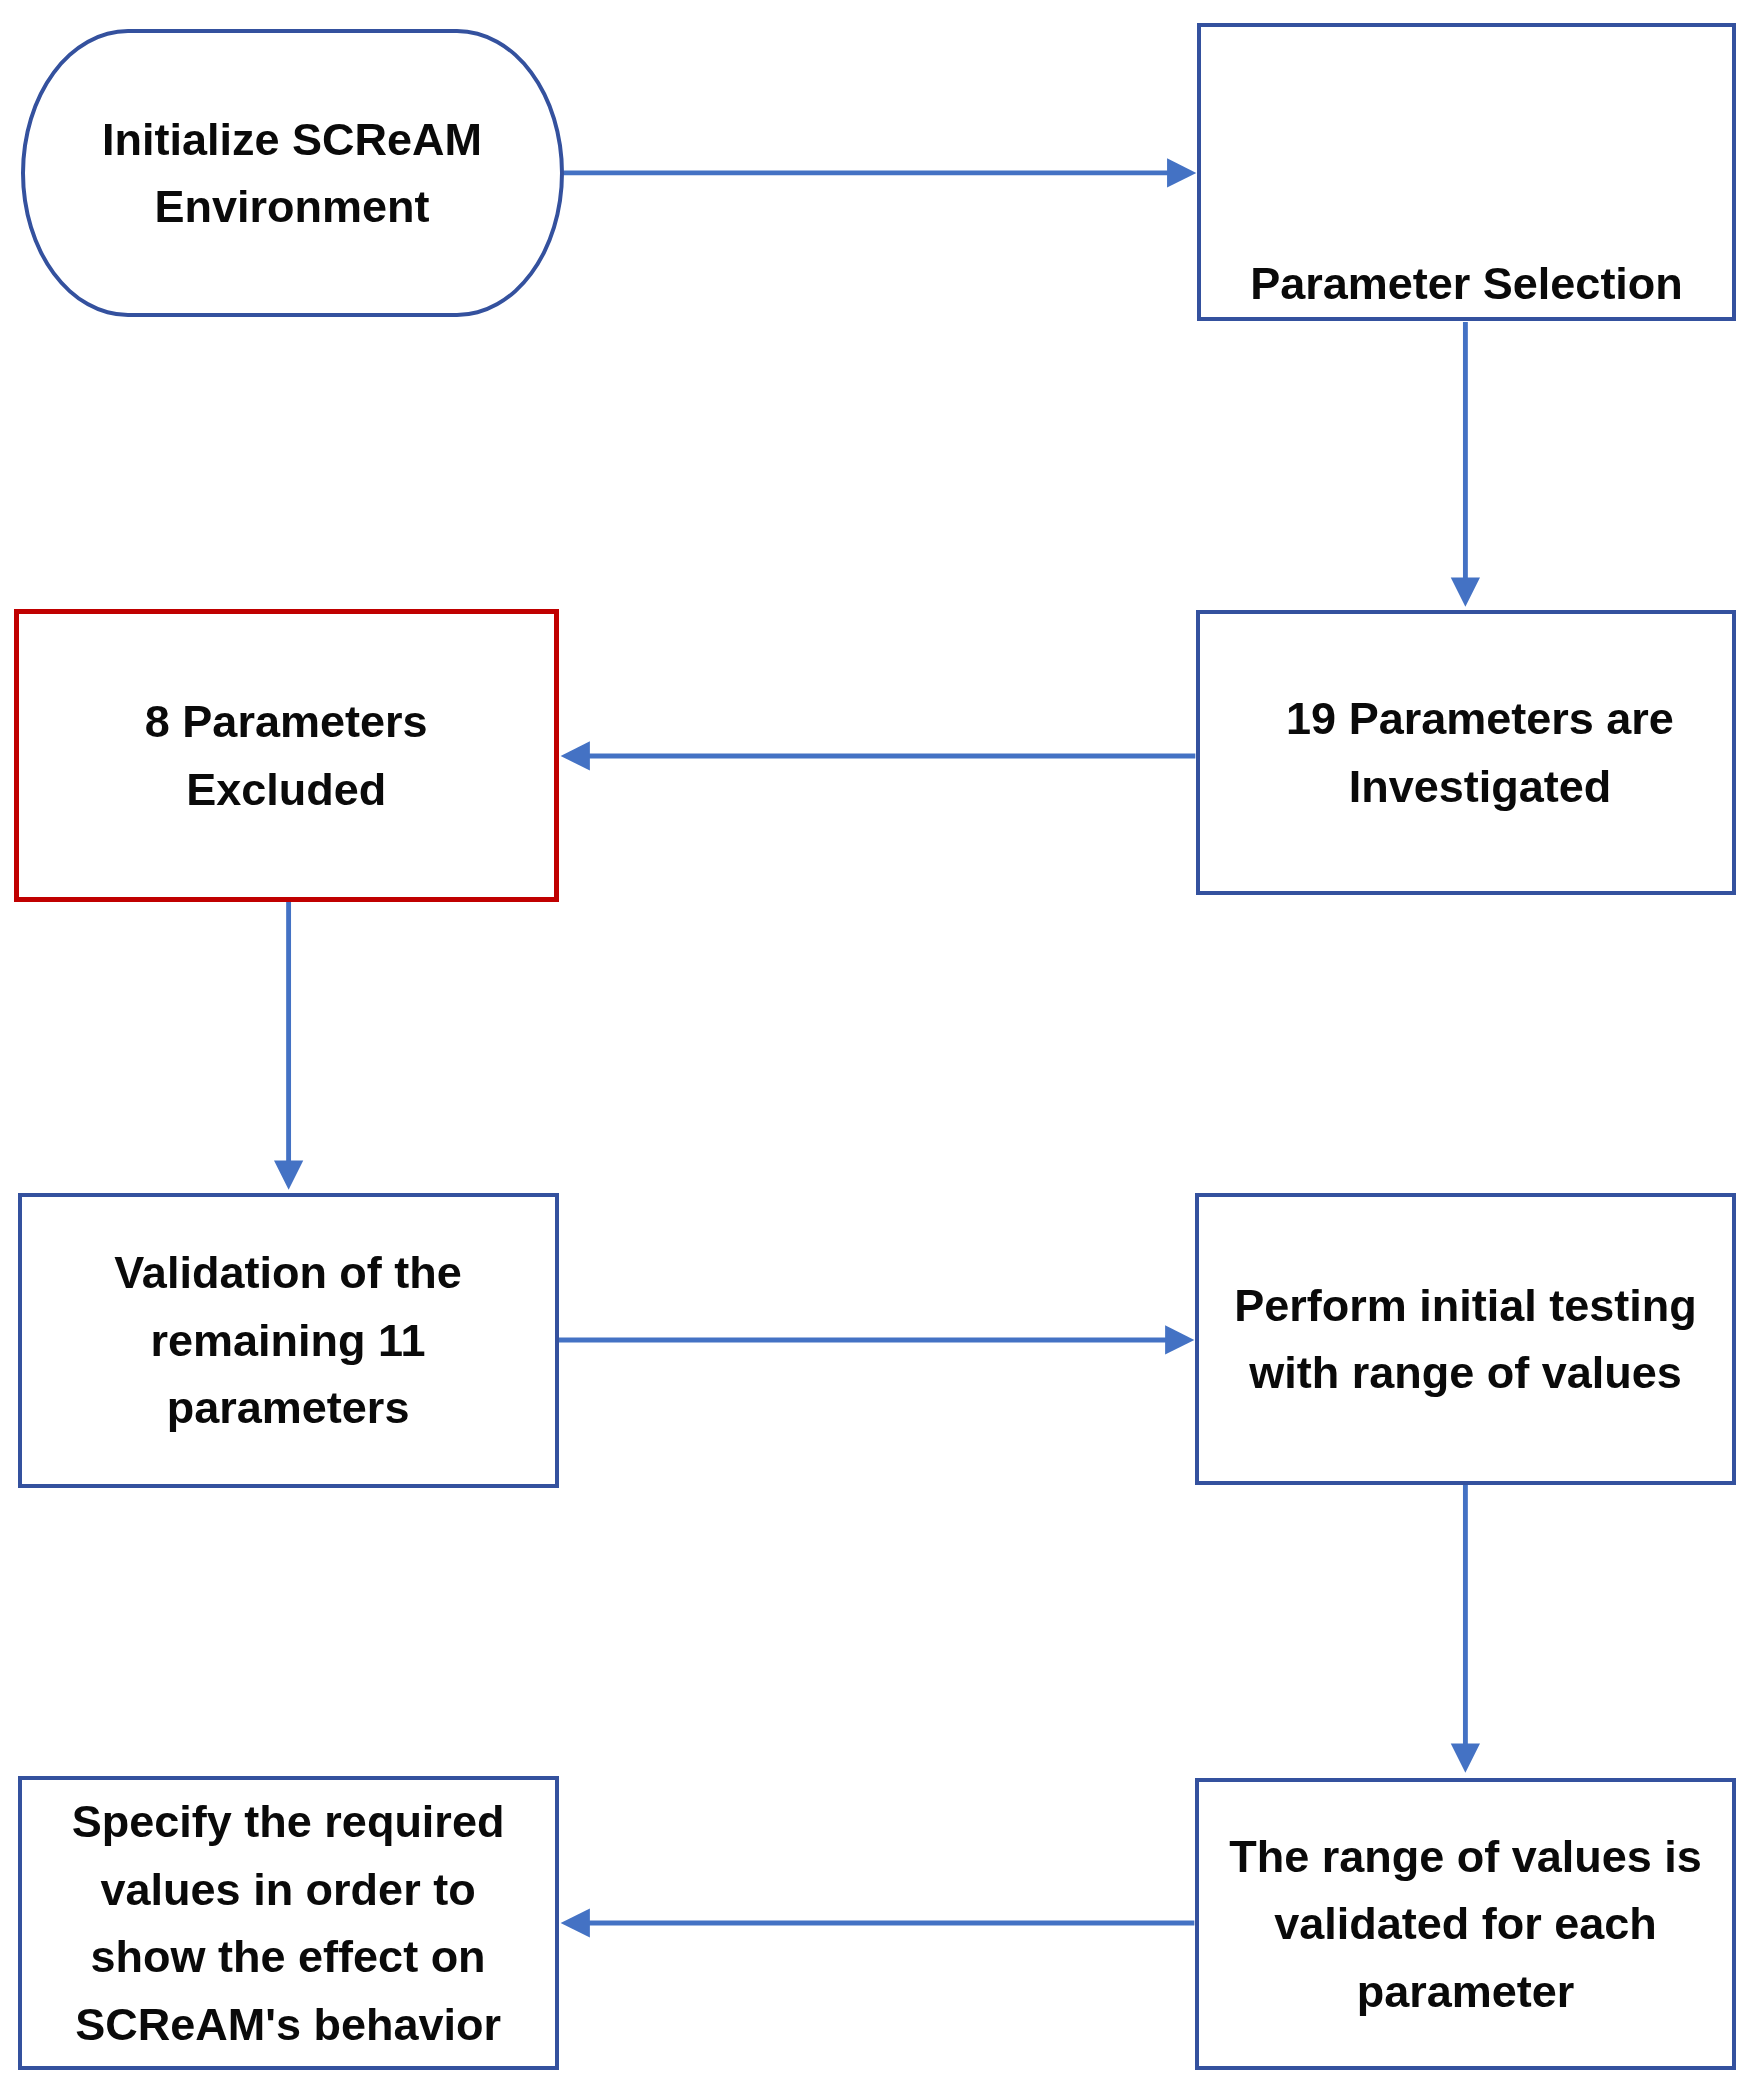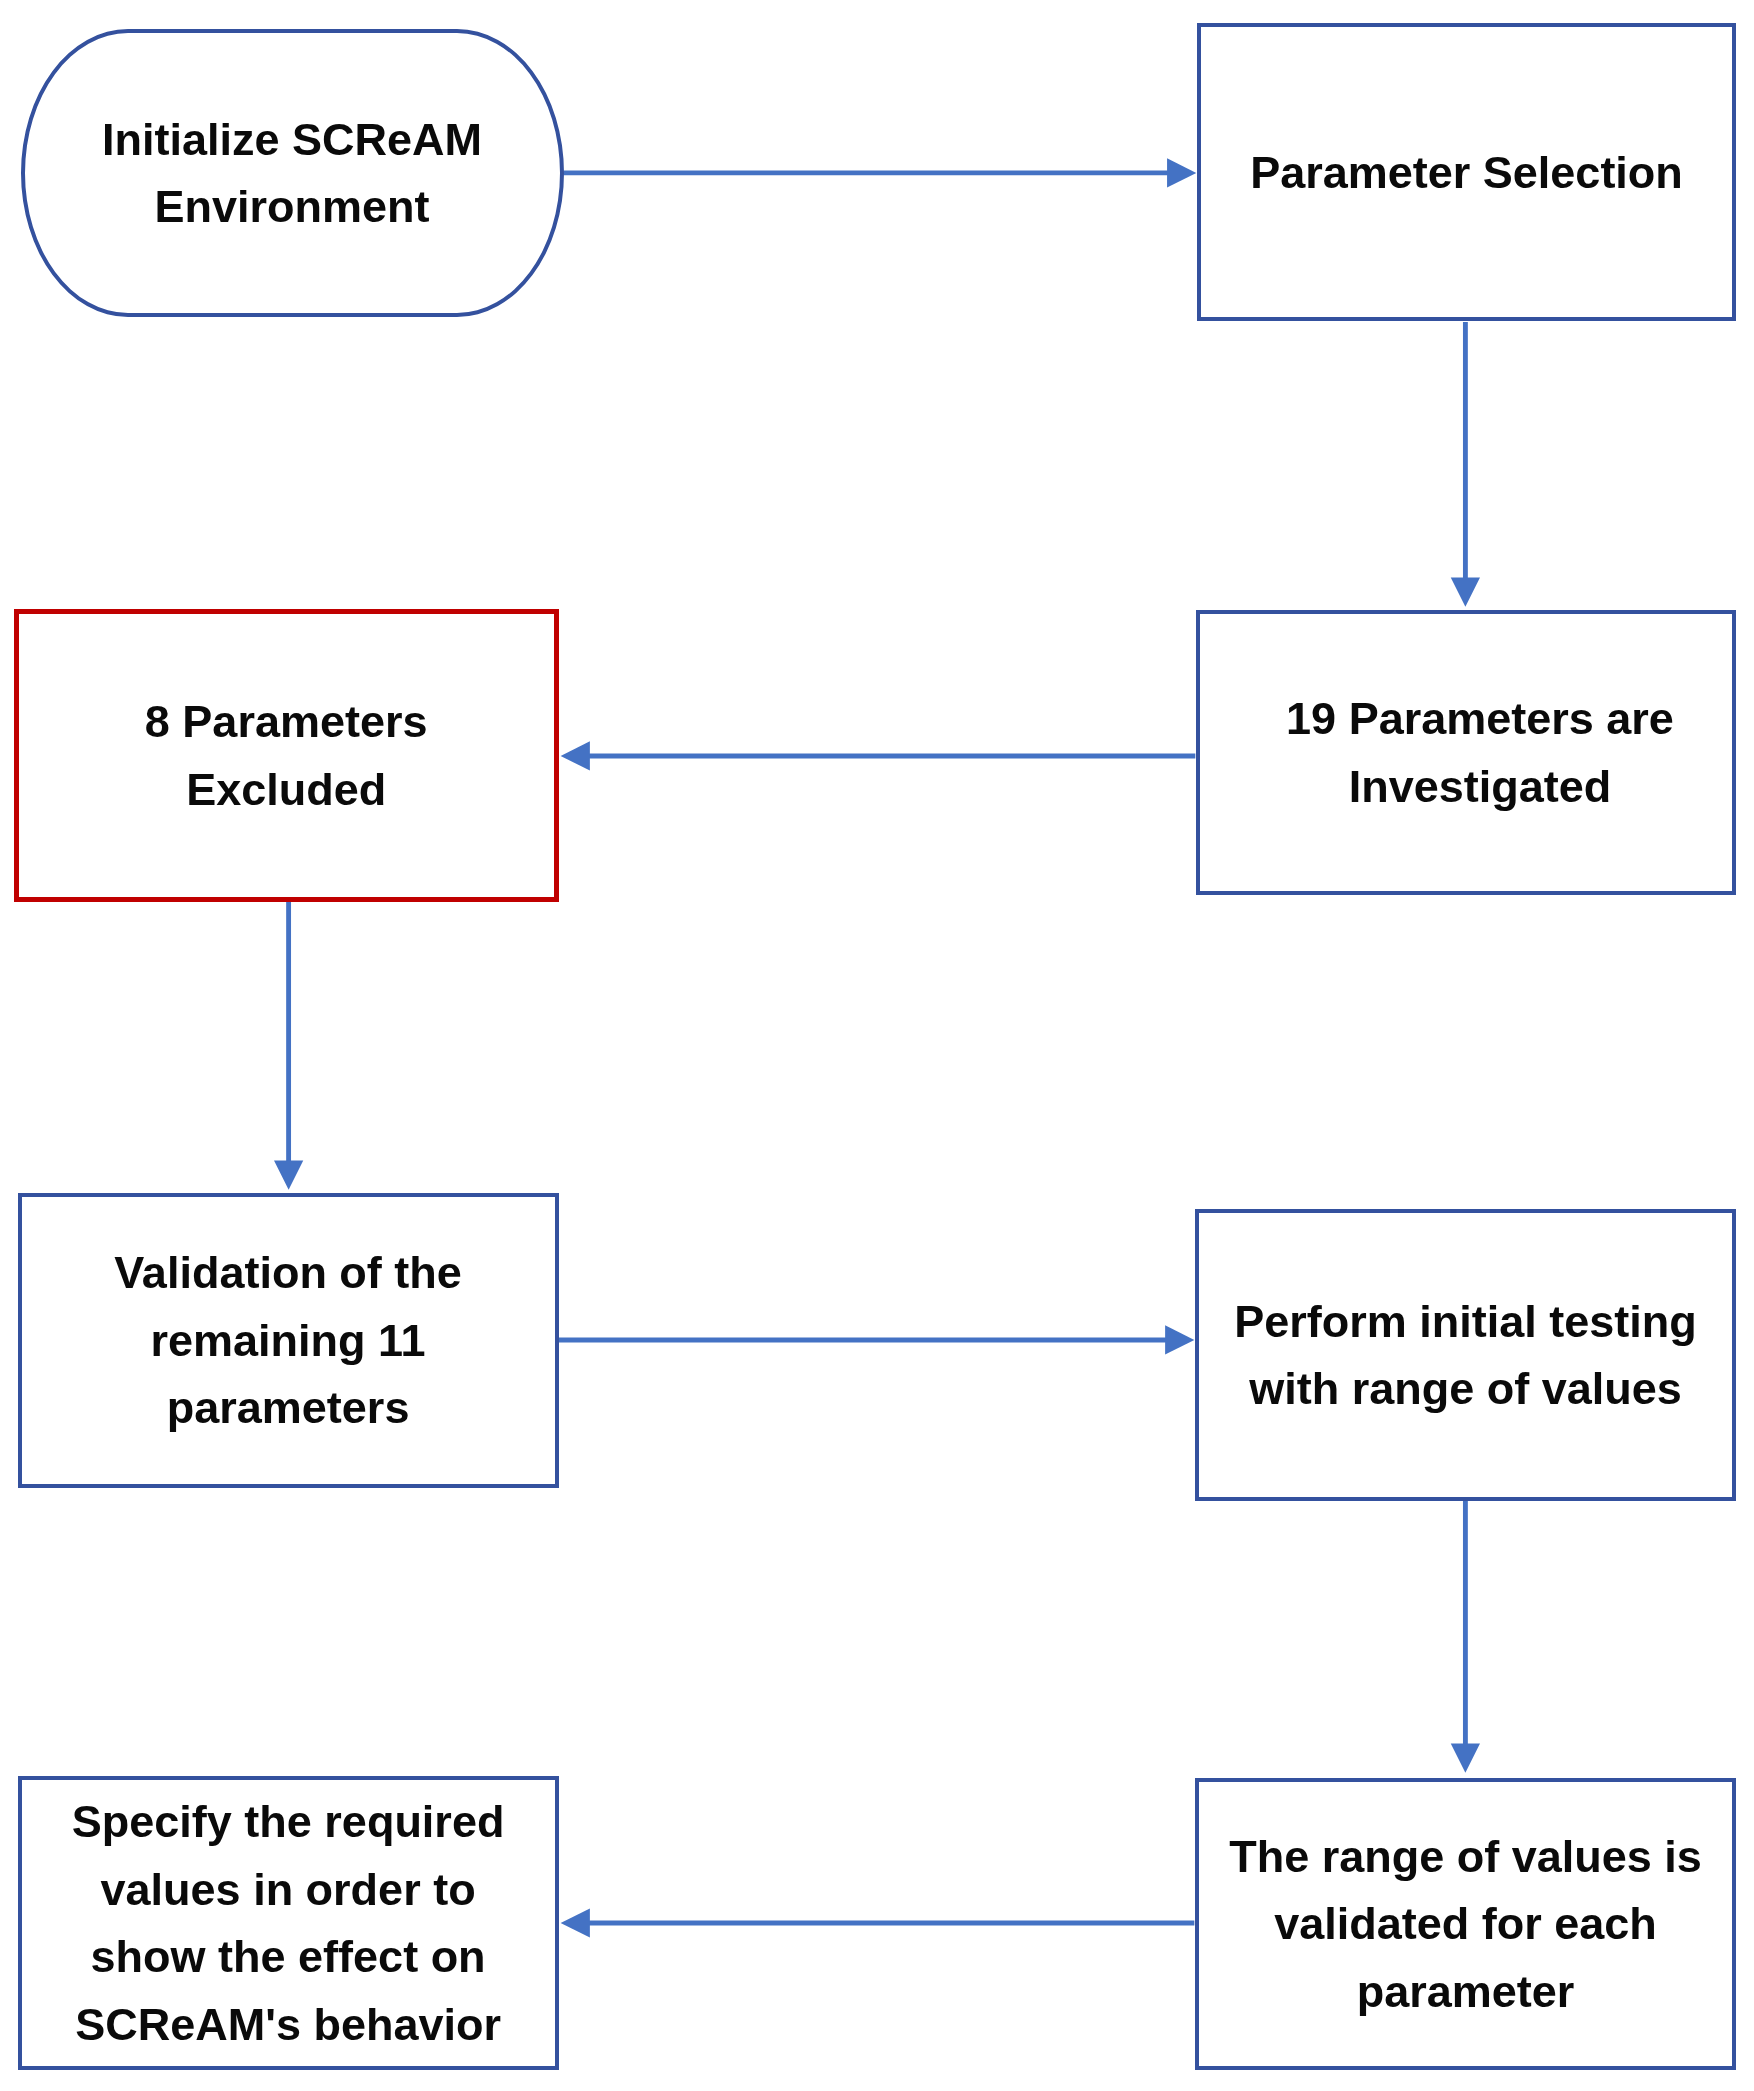--- a/index.html
+++ b/index.html
@@ -43,25 +43,25 @@
     display: block;
   }
   .stadium {
     border-radius: 107px / 144px;
   }
   .excluded {
     border: 5.9px solid #C00000;
   }
   
   .n-start        { left: 20.5px;   top: 29px;   width: 543px; height: 288px; }
-  .n-paramsel     { left: 1197px; top: 23.4px;   width: 539px; height: 298px; }
+  .n-paramsel     { left: 1197px; top: 23.4px;   width: 539px; height: 298px; align-items: flex-end; }
   .n-excluded     { left: 13.7px;   top: 609px;  width: 545px; height: 293px; }
   .n-investigated { left: 1196px; top: 610px;  width: 540px; height: 285px; padding-left: 28px; }
   .n-validation   { left: 17.6px;   top: 1193px; width: 541px; height: 295px; }
-  .n-testing      { left: 1195px; top: 1193px; width: 541px; height: 292px; margin-top: 16px; }
+  .n-testing      { left: 1195px; top: 1193px; width: 541px; height: 292px; }
   .n-specify      { left: 17.6px;   top: 1776px; width: 541px; height: 294px; }
   .n-range        { left: 1195px; top: 1778px; width: 541px; height: 292px; }
 </style>
 </head>
 <body>
 
 <div class="canvas">
 
   <svg class="arrows" viewBox="0 0 1799 2145" xmlns="http://www.w3.org/2000/svg">
 

